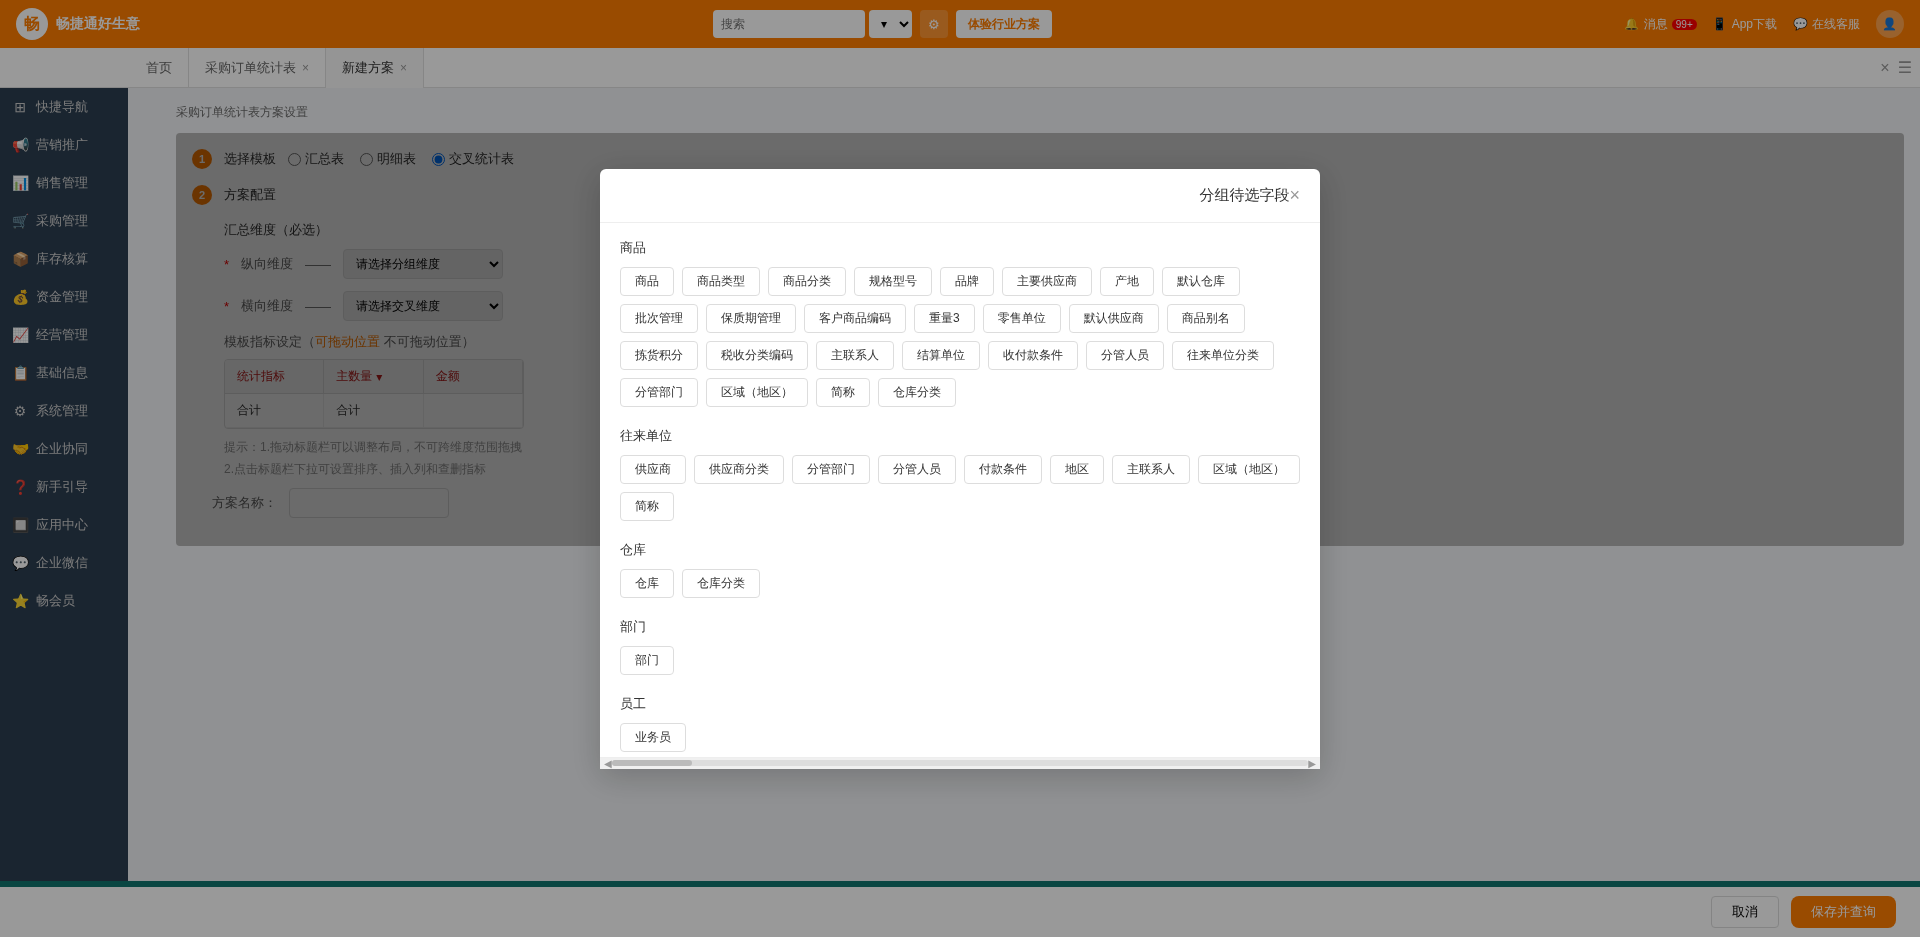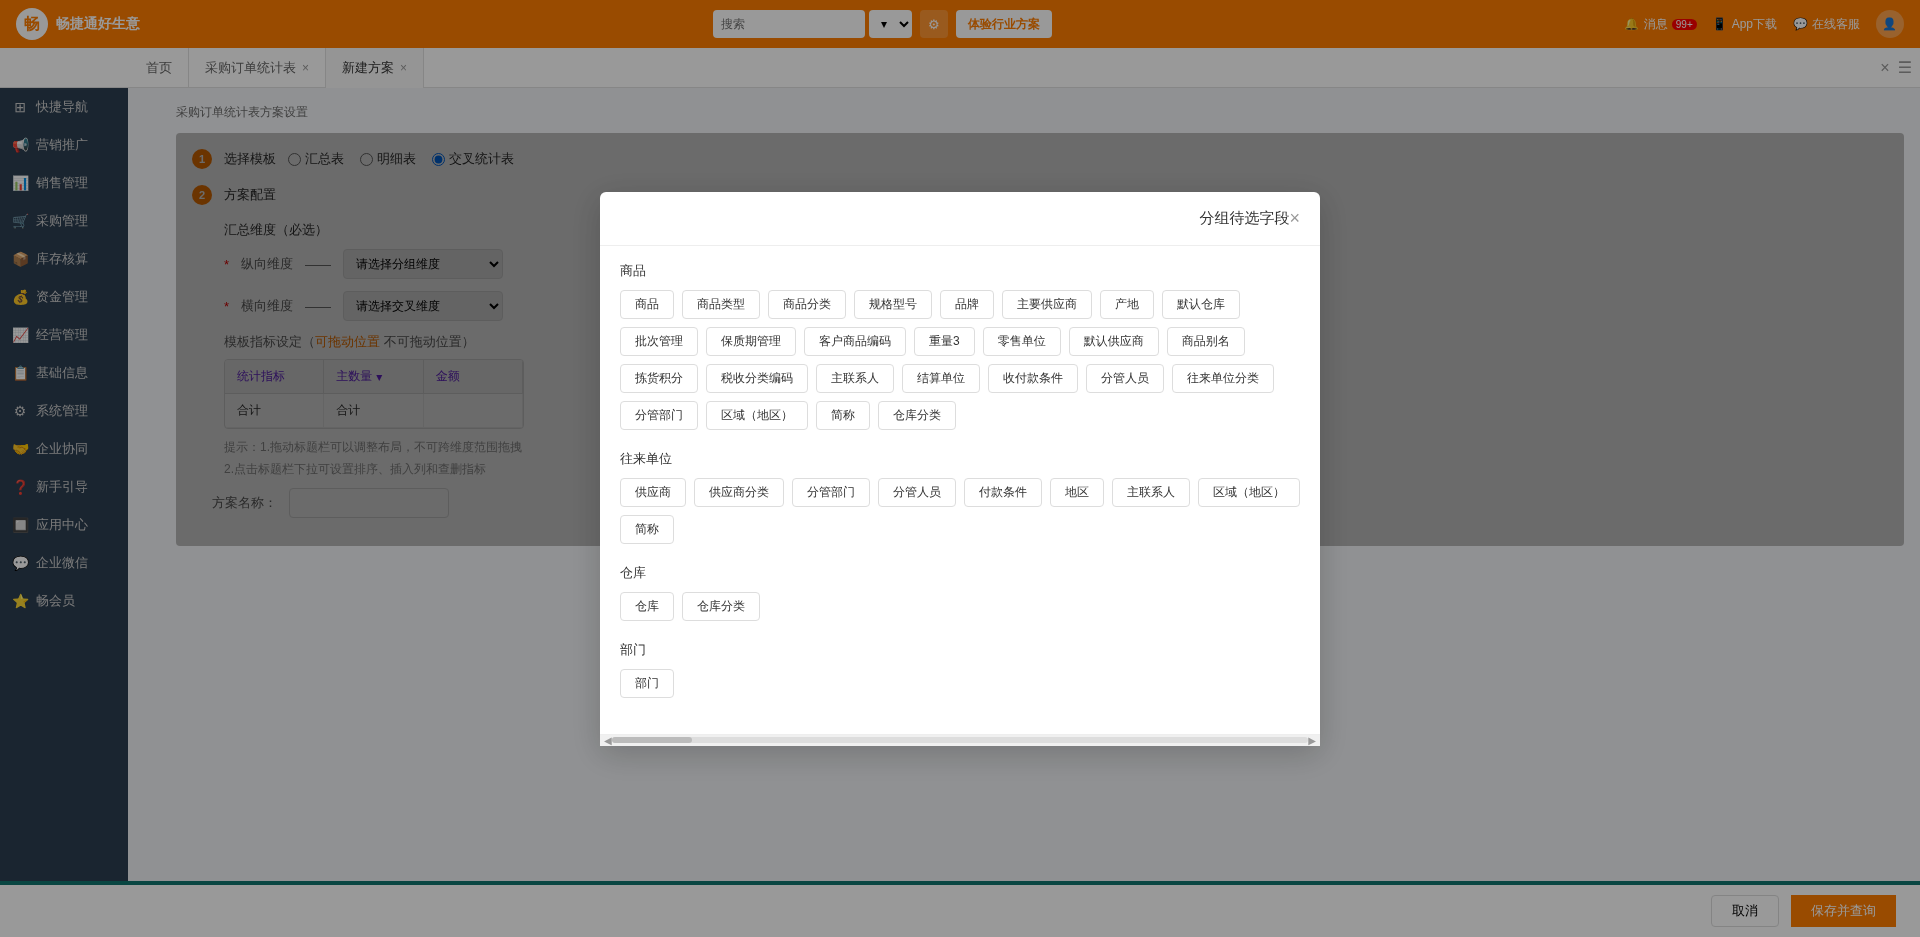--- a/index.html
+++ b/index.html
@@ -113,28 +113,28 @@
     .step-row { display: flex; align-items: center; gap: 12px; margin-bottom: 16px; }
     .step-num { width: 20px; height: 20px; background: #ff7d00; color: #fff; border-radius: 50%; display: flex; align-items: center; justify-content: center; font-size: 11px; font-weight: bold; }
     .step-label { font-size: 13px; font-weight: 500; }
     .radio-group { display: flex; align-items: center; gap: 16px; }
     .radio-option { display: flex; align-items: center; gap: 4px; font-size: 13px; cursor: pointer; }
     .form-row { display: flex; align-items: center; gap: 12px; margin-bottom: 12px; font-size: 13px; color: #666; }
     .required { color: #f00; }
     .form-select { height: 30px; padding: 0 8px; border: 1px solid #ddd; border-radius: 4px; font-size: 12px; min-width: 160px; }
     .table-area { border: 1px solid #ddd; border-radius: 4px; overflow: hidden; }
     .table-header { display: flex; background: #f5f5f5; border-bottom: 1px solid #ddd; }
-    .table-header-cell { padding: 8px 12px; font-size: 12px; color: #6d28d9; font-weight: 500; border-right: 1px solid #ddd; }
+    .table-header-cell { padding: 8px 12px; font-size: 12px; color: #b91c1c; font-weight: 500; border-right: 1px solid #ddd; }
     .table-row-data { display: flex; border-bottom: 1px solid #eee; }
     .table-cell { padding: 8px 12px; font-size: 12px; border-right: 1px solid #eee; }
     .hint-text { font-size: 12px; color: #999; margin-top: 8px; line-height: 1.8; }
     .checkbox-row { display: flex; align-items: center; gap: 6px; font-size: 13px; margin-top: 16px; }
     .input-field { height: 30px; padding: 0 8px; border: 1px solid #ddd; border-radius: 4px; font-size: 12px; width: 160px; }
     .btn-cancel { height: 32px; padding: 0 20px; border: 1px solid #ddd; background: #fff; border-radius: 4px; font-size: 13px; cursor: pointer; }
-    .btn-save { height: 32px; padding: 0 20px; border: none; background: #ff7d00; color: #fff; border-radius: 0; font-size: 13px; cursor: pointer; }
+    .btn-save { height: 32px; padding: 0 20px; border: none; background: #ff7d00; color: #fff; border-radius: 8px; font-size: 13px; cursor: pointer; }
 
     
     .modal-overlay {
       position: fixed;
       top: 0; left: 0; right: 0; bottom: 0;
       background: rgba(0,0,0,0.4);
       z-index: 200;
       display: flex;
       align-items: center;
       justify-content: center;
@@ -438,27 +438,33 @@
             <div class="field-tag">仓库</div>
             <div class="field-tag">仓库分类</div>
           </div>
         </div>
         <div class="field-section">
           <div class="field-section-title">部门</div>
           <div class="field-tags">
             <div class="field-tag">部门</div>
           </div>
         </div>
+        <div class="field-section">
+          <div class="field-section-title">员工</div>
+          <div class="field-tags">
+            <div class="field-tag">业务员</div>
+          </div>
+        </div>
       </div>
     <div class="modal-hscrollbar">
       <span style="color:#999;font-size:10px;cursor:pointer;">◀</span>
       <div class="hscrollbar-track">
         <div class="hscrollbar-thumb"></div>
       </div>
       <span style="color:#999;font-size:10px;cursor:pointer;">▶</span>
     </div>
   </div>
 </div>
 
-<div style="position:fixed;bottom:0;left:0;right:0;height:56px;background:#fff;border-top:4px solid #0f766e;display:flex;align-items:center;justify-content:flex-end;padding:0 24px;gap:12px;z-index:150;">
+<div style="position:fixed;bottom:0;left:0;right:0;height:56px;background:#fff;border-top:6px solid #0f766e;display:flex;align-items:center;justify-content:flex-end;padding:0 24px;gap:12px;z-index:150;">
   <button class="btn-cancel">取消</button>
   <button class="btn-save">保存并查询</button>
 </div>
 
 </body></html>

